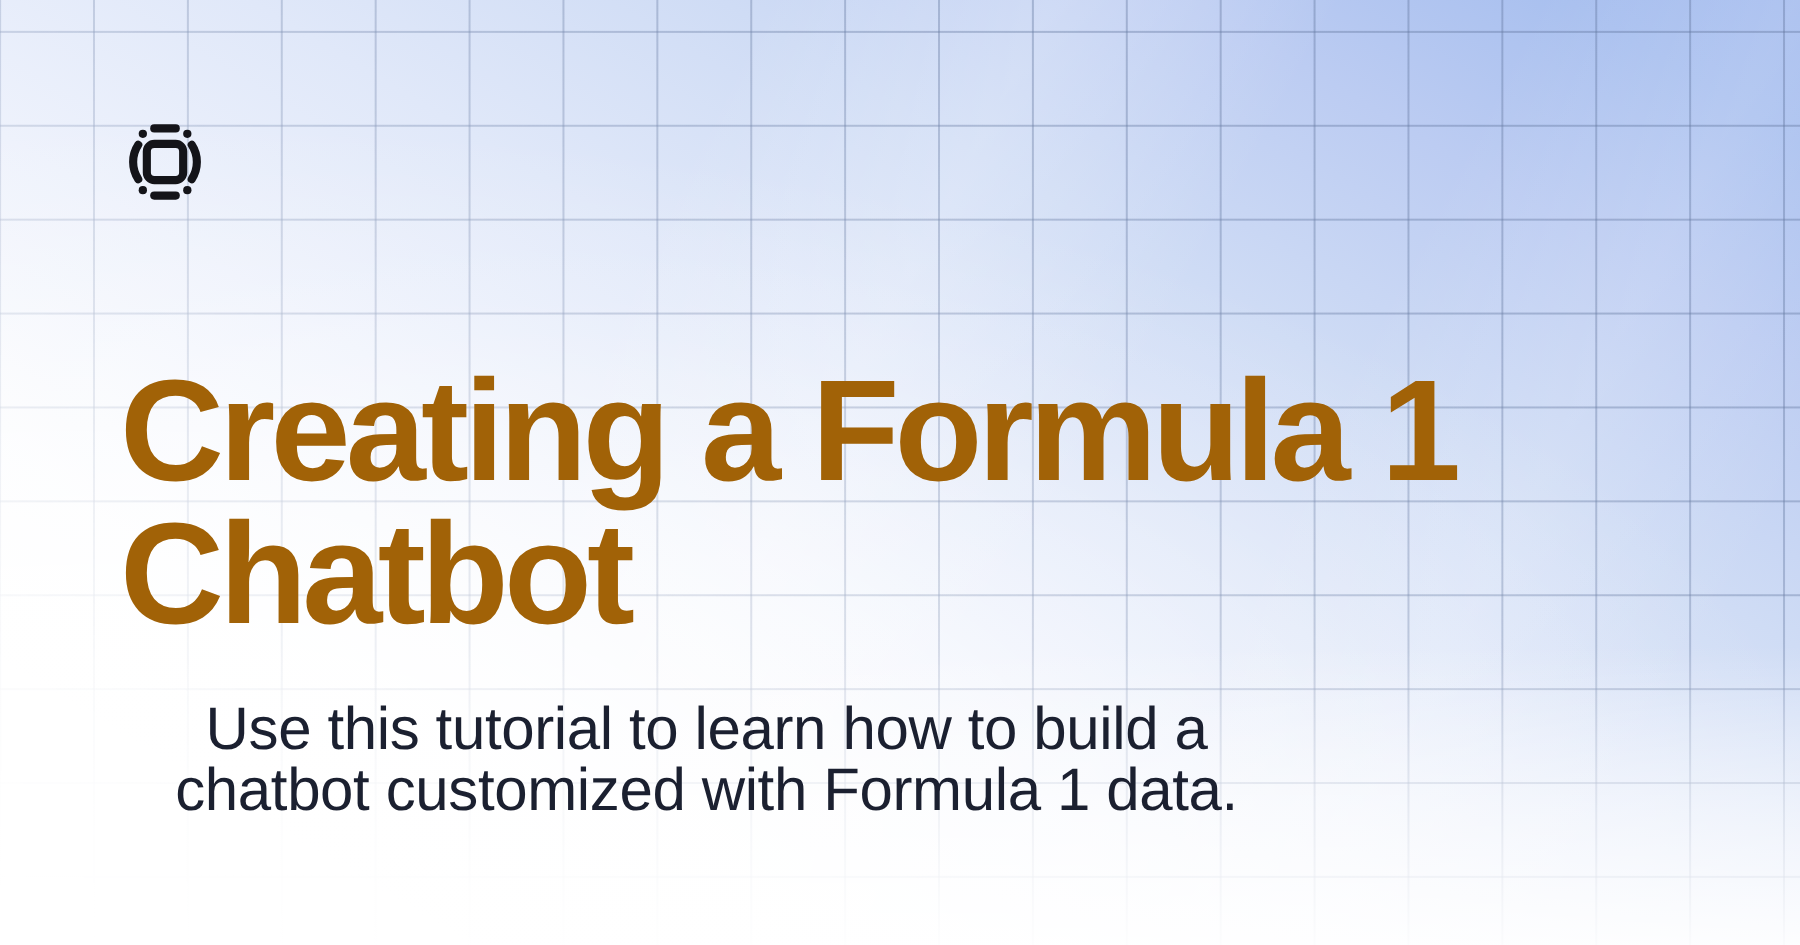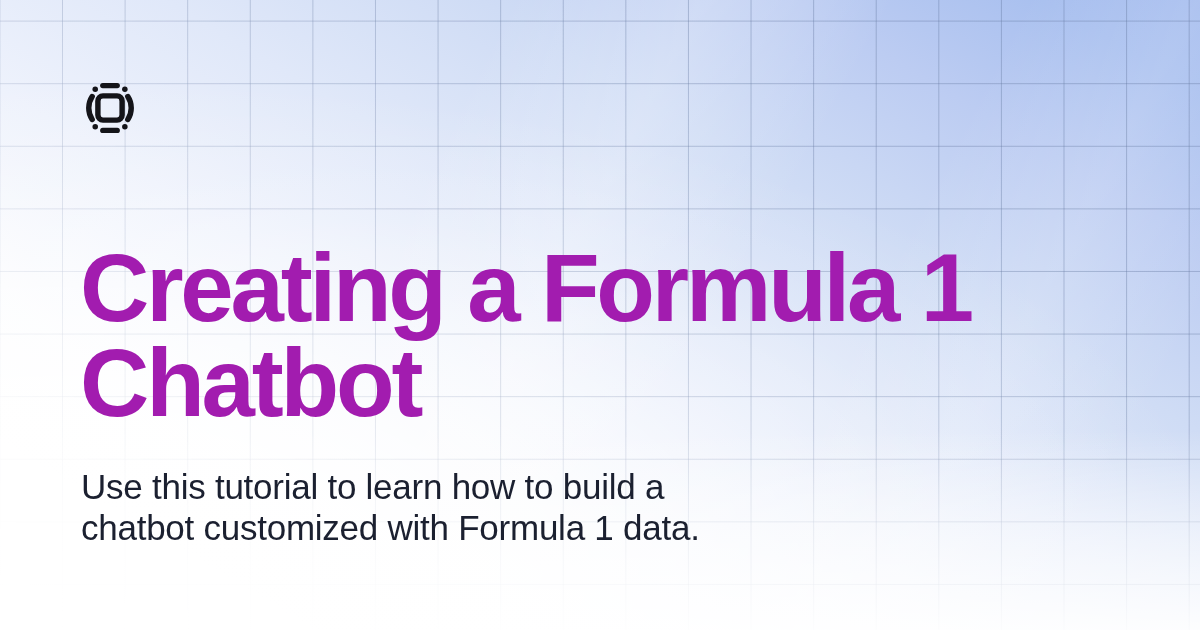--- a/index.html
+++ b/index.html
@@ -135,41 +135,42 @@
     width: 62px;
     height: 62px;
   }
   .brand-logo svg { display: block; width: 62px; height: 62px; }
 
   .headline {
     position: absolute;
     left: 80px;
     top: 240px;
     width: 1000px;
-    color: #a21caf;
+    color: #a16207;
     font-family: "Liberation Sans", sans-serif;
     font-weight: 700;
     font-size: 96px;
     line-height: 95px;
     letter-spacing: -3.2px;
     white-space: pre-line;
   }
 
   .subhead {
     position: absolute;
     left: 81px;
     top: 466px;
     width: 780px;
     color: #1b2030;
     font-family: "Liberation Sans", sans-serif;
     font-weight: 400;
-    font-size: 35px;
+    font-size: 40px;
     line-height: 41px;
     letter-spacing: -0.25px;
     white-space: pre-line;
+    text-align: center;
   }
 </style>
 </head>
 <body>
 
 <div id="og-card">
 
   <div class="bg-gradient"></div>
   <div class="bg-glow"></div>
   <div class="bg-sheen"></div>

